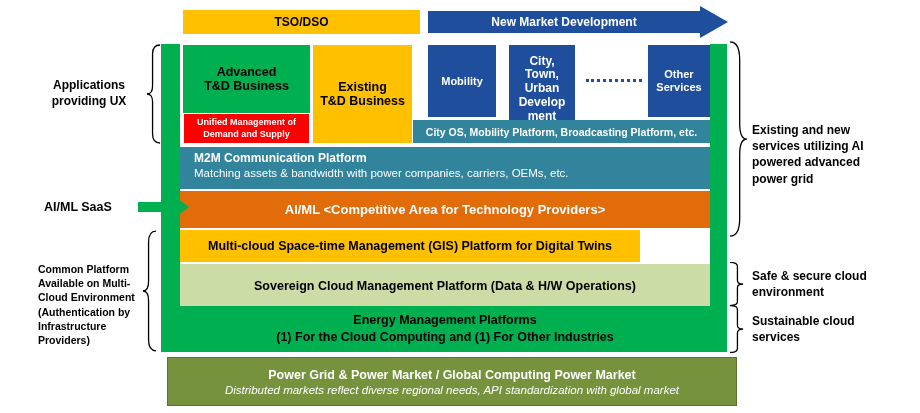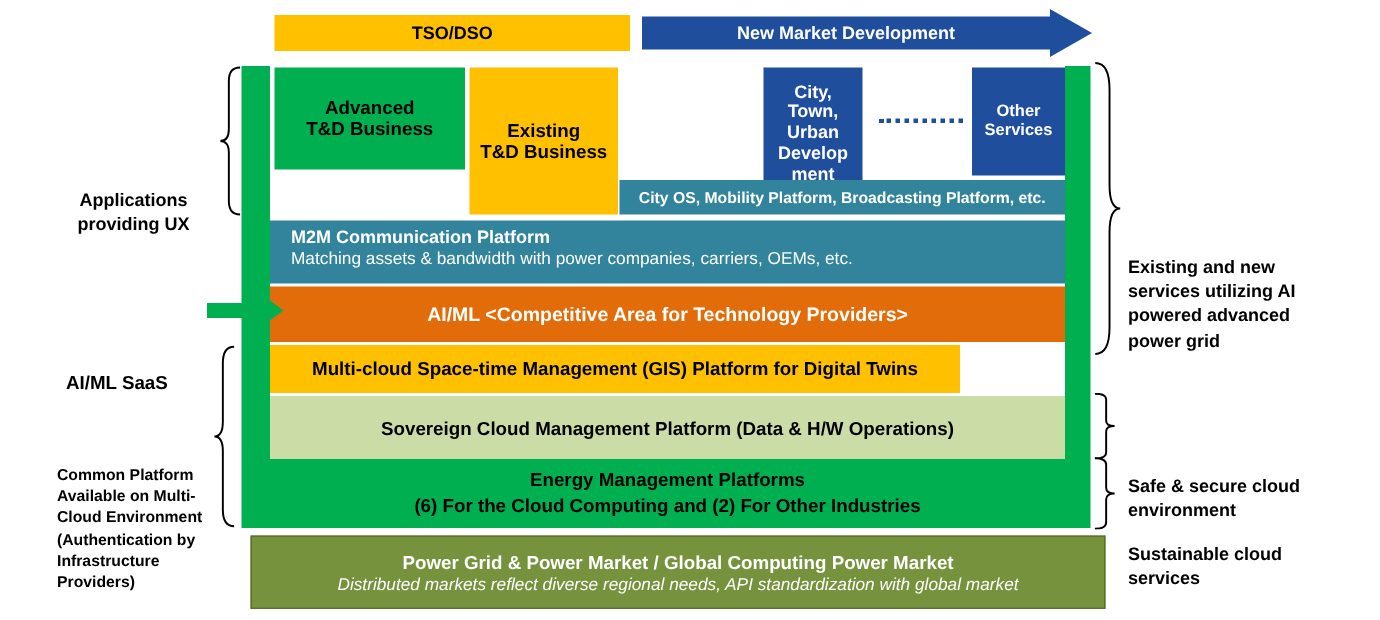--- a/index.html
+++ b/index.html
@@ -6,21 +6,21 @@
   html, body { background: #fff; }
   body { font-family: "Liberation Sans", sans-serif; color: #000; }
   .canvas { position: relative; width: 920px; height: 413px; background: #fff; overflow: hidden; }
   .abs { position: absolute; }
   .pre { white-space: pre-line; }
   .center-flex { display: flex; align-items: center; justify-content: center; text-align: center; }
   .col-flex { display: flex; flex-direction: column; align-items: center; justify-content: center; text-align: center; }
 
   .banner-gold { background: #FFC000; font-weight: bold; font-size: 12px; color: #000; }
   .blue-box { background: #1F4E9C; color: #fff; font-weight: bold; }
-  .label { font-weight: bold; color: #000; margin-top: 48px; }
+  .label { font-weight: bold; color: #000; }
 </style>
 </head>
 <body>
 
 <div class="canvas">
 
   <div class="abs banner-gold center-flex" style="left:183px; top:10px; width:237px; height:24px;">
     <span>TSO/DSO</span>
   </div>
 
@@ -32,26 +32,33 @@
   </div>
 
   <div class="abs" style="left:161px; top:44px; width:19px; height:308px; background:#00B050;"></div>
   <div class="abs" style="left:710px; top:44px; width:17px; height:308px; background:#00B050;"></div>
 
   <div class="abs center-flex pre" style="left:183px; top:45px; width:127px; height:68px; background:#00B050; font-weight:bold; font-size:12.5px;">
     <span>Advanced
 T&amp;D Business</span>
   </div>
 
+  <div class="abs center-flex pre" style="left:184px; top:114px; width:125px; height:29px; background:#FF0000; color:#fff; font-weight:bold; font-size:9px; line-height:1.25;">
+    <span>Unified Management of
+Demand and Supply</span>
+  </div>
 
   <div class="abs center-flex pre" style="left:313px; top:45px; width:99px; height:98px; background:#FFC000; font-weight:bold; font-size:12.5px;">
     <span>Existing
 T&amp;D Business</span>
   </div>
 
+  <div class="abs blue-box center-flex" style="left:428px; top:45px; width:68px; height:72px; font-size:11px;">
+    <span>Mobility</span>
+  </div>
 
   <div class="abs blue-box center-flex pre" style="left:509px; top:45px; width:66px; height:88px; font-size:12px; line-height:1.15;">
     <span>City,
 Town,
 Urban
 Develop
 ment</span>
   </div>
 
   <div class="abs" style="left:586px; top:79px; width:56px; height:0; border-top:3px dotted #1F4E9C;"></div>
@@ -77,21 +84,21 @@
   <div class="abs center-flex pre" style="left:180px; top:230px; width:460px; height:32px; background:#FFC000; font-weight:bold; font-size:12.5px;">
     <span>Multi-cloud Space-time Management  (GIS)  Platform for Digital Twins</span>
   </div>
 
   <div class="abs center-flex" style="left:180px; top:264px; width:530px; height:44px; background:#CBDCA6; font-weight:bold; font-size:12.5px;">
     <span>Sovereign Cloud Management Platform (Data &amp; H/W Operations)</span>
   </div>
 
   <div class="abs center-flex pre" style="left:180px; top:306px; width:530px; height:46px; background:#00B050; font-weight:bold; font-size:12.5px; line-height:1.35;">
     <span>Energy Management Platforms
-(6) For the Cloud Computing and (2) For Other Industries</span>
+(1) For the Cloud Computing and (1) For Other Industries</span>
   </div>
 
   <div class="abs col-flex" style="left:167px; top:357px; width:570px; height:49px; background:#76923D; border:1px solid #5C7330; color:#ffffff;">
     <div style="font-weight:bold; font-size:12.5px;">Power Grid &amp; Power Market / Global Computing Power Market</div>
     <div style="font-style:italic; font-size:11.5px; margin-top:2px;">Distributed markets reflect diverse regional needs, API standardization with global market</div>
   </div>
 
   <div class="abs label pre" style="left:30px; top:78px; width:118px; text-align:center; font-size:12px; line-height:1.3;">Applications
 providing UX</div>
 

